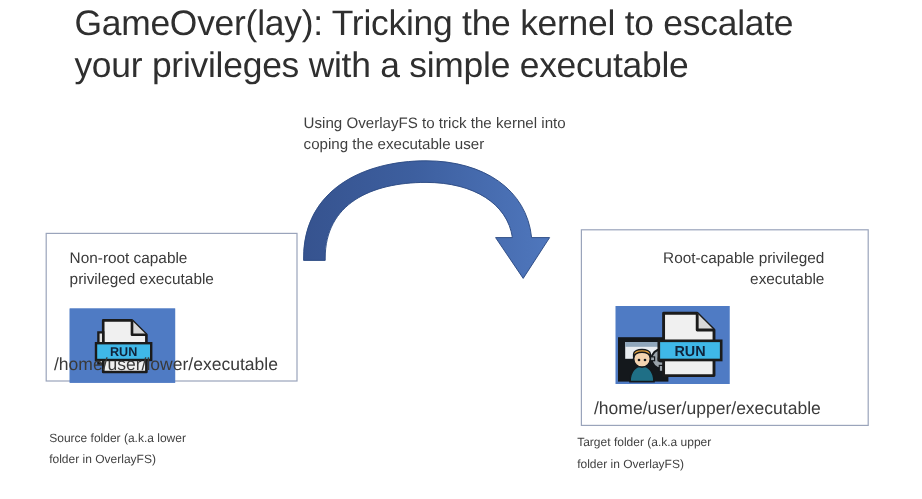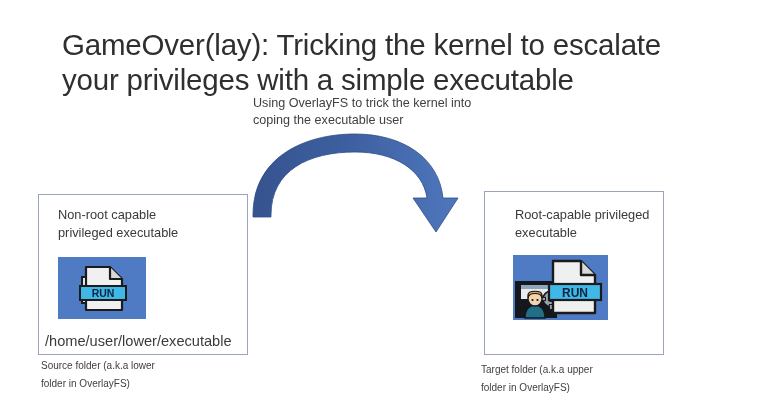--- a/index.html
+++ b/index.html
@@ -21,21 +21,20 @@
     position: absolute;
     left: 62px;
     top: 2px;
     width: 690px;
     font-size: 29.5px;
     line-height: 35px;
     font-weight: 400;
     color: #2f2f2f;
     letter-spacing: -0.2px;
     white-space: pre-line;
-    margin-top: 25px;
   }
 
   
   #arrow-caption {
     position: absolute;
     left: 253px;
     top: 95px;
     width: 270px;
     font-size: 12.6px;
     line-height: 17px;
@@ -56,27 +55,28 @@
   .flow-box {
     position: absolute;
     background: #ffffff;
     border: 1.2px solid #9aa4bb;
     box-sizing: border-box;
   }
   #source-box {
     left: 38px;
     top: 194px;
     width: 210px;
-    height: 161px;
+    height: 124px;
   }
   #target-box {
     left: 484px;
     top: 191px;
-    width: 180px;
+    width: 240px;
     height: 164px;
+    text-align: right;
   }
 
   .box-heading {
     position: absolute;
     font-size: 12.8px;
     line-height: 18px;
     color: #3a3a3a;
     white-space: pre-line;
   }
   #source-box .box-heading { left: 19px; top: 11px; width: 180px; }
@@ -196,16 +196,17 @@
       <circle cx="24.5" cy="45" r="1.1" fill="#14181c"></circle>
     </g>
 
     <path d="M 40 6 L 68 6 L 82 20 L 82 58 L 40 58 Z" fill="#f0f0f0" stroke="#1b1b1b" stroke-width="2.4" stroke-linejoin="round"></path>
     <path d="M 68 6 L 68 20 L 82 20" fill="#d8d8d8" stroke="#1b1b1b" stroke-width="2.4" stroke-linejoin="round"></path>
 
     <rect x="36" y="29" width="52" height="16" fill="#3fb8e8" stroke="#1b1b1b" stroke-width="2.2"></rect>
     <text x="62" y="41.5" text-anchor="middle" font-family="Liberation Sans, sans-serif" font-size="12" font-weight="bold" fill="#10233a">RUN</text>
   </svg>
 
+  <div class="box-path">/home/user/upper/executable</div>
 </div>
 
 <div class="box-caption" id="target-caption">Target folder (a.k.a upper
 folder in OverlayFS)</div>
 
 </body></html>

